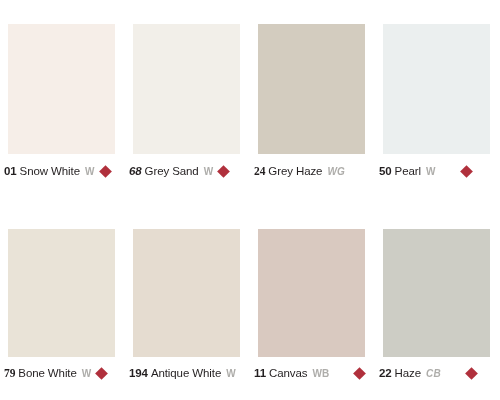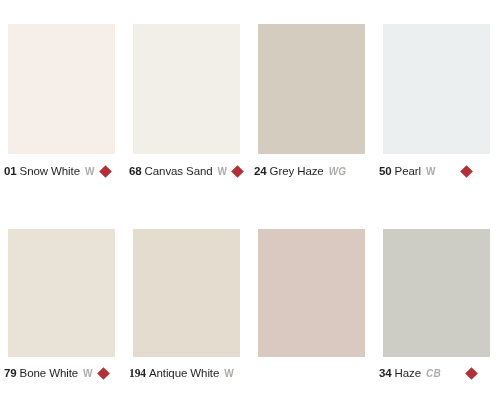--- a/index.html
+++ b/index.html
@@ -103,75 +103,81 @@
         <span class="code" style="color: rgb(35, 31, 32);">01</span>
         <span class="cname" style="color: rgb(35, 31, 32);">Snow White</span>
         <span class="tag" style="color: rgb(174, 173, 170);">W</span>
         <span class="diamond" style="display: block; background: rgb(176, 48, 60); margin-left: 6px;"></span>
       </div>
     </div>
 
     <div class="cell row1">
       <div class="chip" style="background: rgb(242, 239, 233);"></div>
       <div class="caption">
-        <span class="code" style="color: rgb(35, 31, 32);">68</span>
-        <span class="cname" style="color: rgb(35, 31, 32);">Canvas Sand</span>
+        <span class="code" style="color: rgb(35, 31, 32); font-style: italic;">68</span>
+        <span class="cname" style="color: rgb(35, 31, 32);">Grey Sand</span>
         <span class="tag" style="color: rgb(174, 173, 170);">W</span>
         <span class="diamond" style="display: block; background: rgb(176, 48, 60); margin-left: 6px;"></span>
       </div>
     </div>
 
     <div class="cell row1">
       <div class="chip" style="background: rgb(211, 204, 191);"></div>
       <div class="caption">
-        <span class="code" style="color: rgb(35, 31, 32);">24</span>
+        <span class="code" style="color: rgb(35, 31, 32); font-family: Liberation Serif, serif;">24</span>
         <span class="cname" style="color: rgb(35, 31, 32);">Grey Haze</span>
         <span class="tag" style="color: rgb(174, 173, 170); font-style: italic;">WG</span>
 
       </div>
     </div>
 
     <div class="cell row1">
       <div class="chip" style="background: rgb(235, 239, 239);"></div>
       <div class="caption">
         <span class="code" style="color: rgb(35, 31, 32);">50</span>
         <span class="cname" style="color: rgb(35, 31, 32);">Pearl</span>
         <span class="tag" style="color: rgb(174, 173, 170);">W</span>
         <span class="diamond pushed" style="display: block; background: rgb(176, 48, 60); margin-left: 26px;"></span>
       </div>
     </div>
 
     <div class="cell row2">
       <div class="chip" style="background: rgb(233, 227, 215);"></div>
       <div class="caption">
-        <span class="code" style="color: rgb(35, 31, 32);">79</span>
+        <span class="code" style="color: rgb(35, 31, 32); font-family: Liberation Serif, serif;">79</span>
         <span class="cname" style="color: rgb(35, 31, 32);">Bone White</span>
         <span class="tag" style="color: rgb(174, 173, 170);">W</span>
         <span class="diamond" style="display: block; background: rgb(176, 48, 60); margin-left: 6px;"></span>
       </div>
     </div>
 
     <div class="cell row2">
       <div class="chip" style="background: rgb(229, 220, 208);"></div>
       <div class="caption">
-        <span class="code" style="color: rgb(35, 31, 32); font-family: Liberation Serif, serif;">194</span>
+        <span class="code" style="color: rgb(35, 31, 32);">194</span>
         <span class="cname" style="color: rgb(35, 31, 32);">Antique White</span>
         <span class="tag" style="color: rgb(174, 173, 170);">W</span>
 
       </div>
     </div>
 
     <div class="cell row2">
       <div class="chip" style="background: rgb(217, 201, 192);"></div>
+      <div class="caption">
+        <span class="code" style="color: rgb(35, 31, 32);">11</span>
+        <span class="cname" style="color: rgb(35, 31, 32);">Canvas</span>
+        <span class="tag" style="color: rgb(174, 173, 170);">WB</span>
+        <span class="diamond pushed" style="display: block; background: rgb(176, 48, 60); margin-left: 26px;"></span>
+      </div>
     </div>
 
     <div class="cell row2">
       <div class="chip" style="background: rgb(205, 205, 197);"></div>
       <div class="caption">
-        <span class="code" style="color: rgb(35, 31, 32);">34</span>
+        <span class="code" style="color: rgb(35, 31, 32);">22</span>
         <span class="cname" style="color: rgb(35, 31, 32);">Haze</span>
         <span class="tag" style="color: rgb(174, 173, 170); font-style: italic;">CB</span>
         <span class="diamond pushed" style="display: block; background: rgb(176, 48, 60); margin-left: 26px;"></span>
       </div>
     </div>
 
   </div>
 </div>
 
 </body></html>

